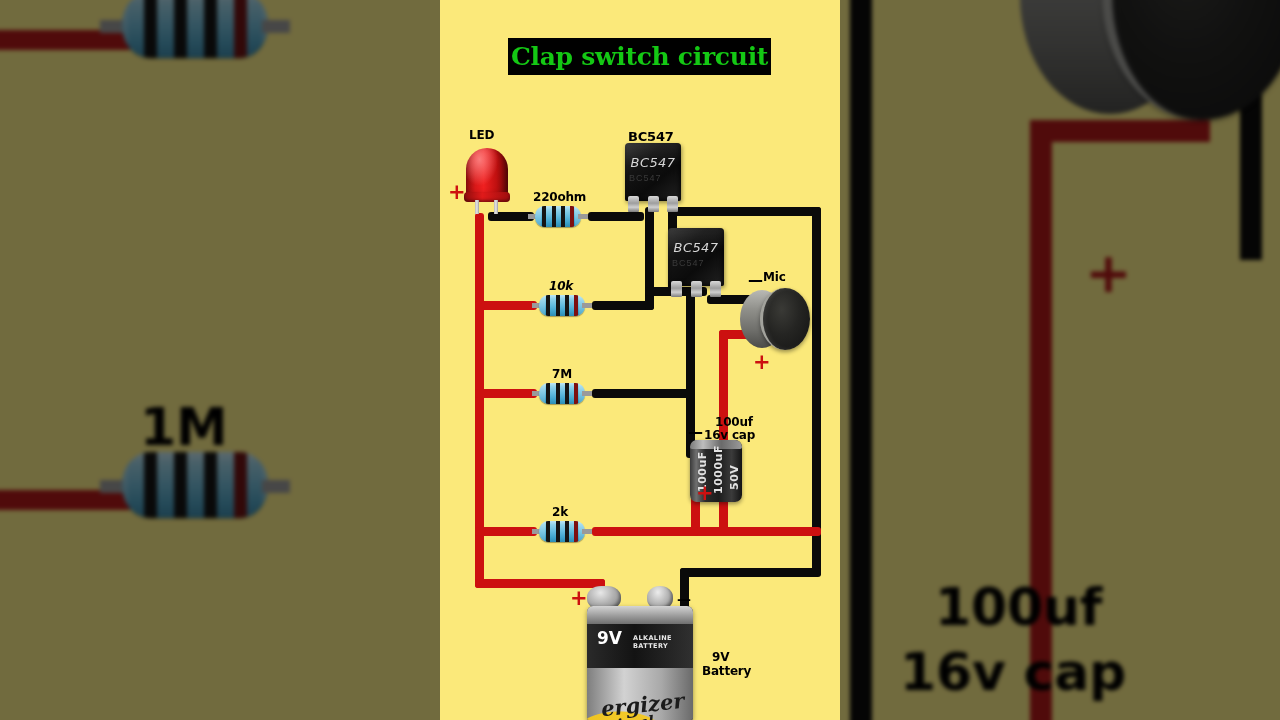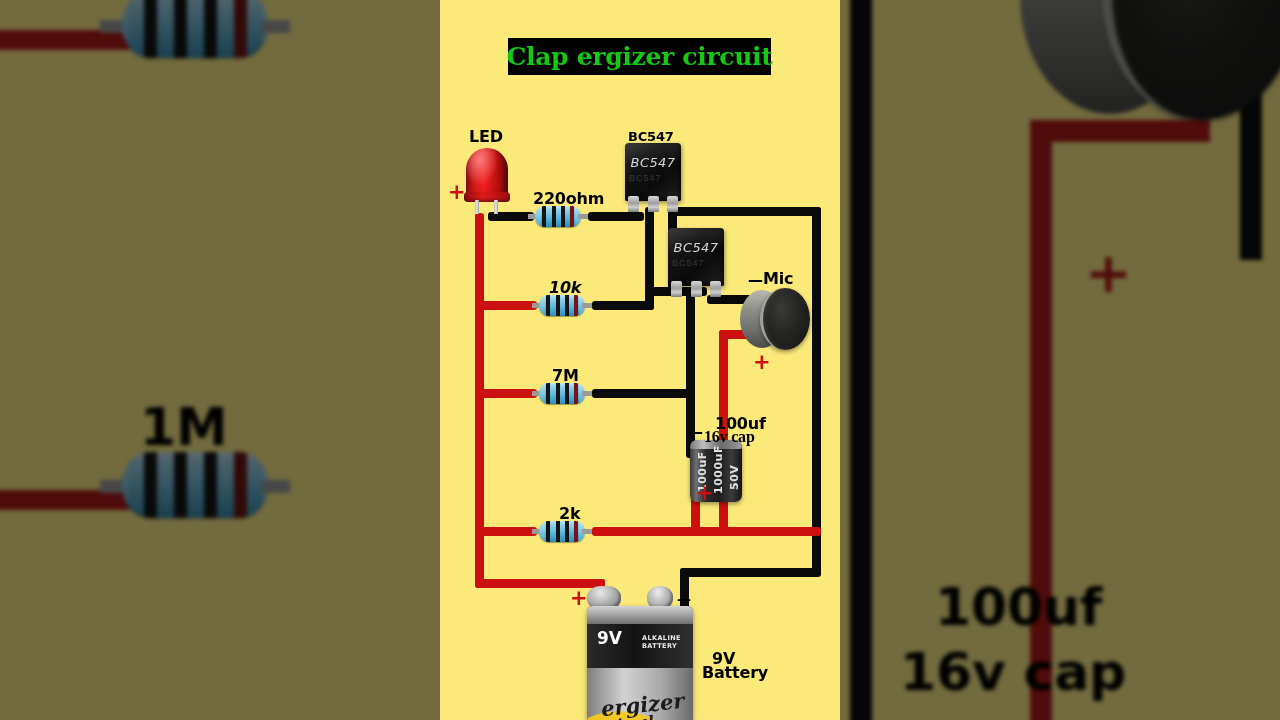--- a/index.html
+++ b/index.html
@@ -70,21 +70,21 @@
   
   .lbl {
     position: absolute;
     font-family: "DejaVu Sans", "Liberation Sans", sans-serif;
     font-weight: bold;
     color: #000;
     white-space: nowrap;
     line-height: 1.05;
     letter-spacing: -0.2px;
   }
-  .lbl.md  { font-size: 16px; }
+  .lbl.md  { font-size: 12px; }
   .lbl.lg  { font-size: 13px; }
   .lbl.ctr { text-align: center; }
 
   .sign {
     position: absolute;
     font-family: "DejaVu Sans", "Liberation Sans", sans-serif;
     font-weight: bold;
     color: #cc1010;
     line-height: 1;
   }
@@ -262,21 +262,20 @@
   .batt-9v {
     position: absolute; left: 10px; top: 22px;
     color: #fff; font-weight: bold; font-size: 17px;
     font-family: "DejaVu Sans", "Liberation Sans", sans-serif;
   }
   .batt-alk {
     position: absolute; left: 46px; top: 28px;
     color: #e8e8e8; font-weight: bold; font-size: 6.5px;
     letter-spacing: .4px;
     font-family: "DejaVu Sans", "Liberation Sans", sans-serif;
-    margin-left: 9px;
   }
   .batt-swoosh {
     position: absolute; left: -6px; top: 50px;
     width: 128px; height: 74px;
     background:
       radial-gradient(ellipse 80px 44px at 30% 110%, #f4c81e 0 58%, rgba(244,200,30,0) 60%);
     opacity: .95;
   }
   .batt-brand {
     position: absolute; left: 14px; top: 86px;
@@ -359,21 +358,21 @@
 
       <div class="lbl" style="left:1395px; top:880px; font-size:52px;">100uf</div>
       <div class="lbl" style="left:1360px; top:945px; font-size:52px;">16v cap</div>
 
     </div>
   </div>
 
   <div class="panel">
 
     <div class="title-box">
-      <span class="title-text">Clap ergizer circuit</span>
+      <span class="title-text">Clap switch circuit</span>
     </div>
 
     <div class="wire w-black rr" style="left:48px; top:212px; width:46px; height:9px;"></div>
 
     <div class="wire w-black rr" style="left:148px; top:212px; width:56px; height:9px;"></div>
 
     <div class="wire w-red rr" style="left:35px; top:213px; width:9px; height:375px;"></div>
 
     <div class="wire w-red rr" style="left:35px; top:301px; width:62px; height:9px;"></div>
 
@@ -463,21 +462,21 @@
     <div class="resistor" style="left:92px; top:521px;">
       <div class="res-lead l"></div>
       <div class="res-body">
         <div class="band blk" style="left:7px;"></div>
         <div class="band blk" style="left:17px;"></div>
         <div class="band blk" style="left:26px;"></div>
         <div class="band red" style="left:35px;"></div>
       </div>
       <div class="res-lead r"></div>
     </div>
-    <div class="lbl md" style="left:119px; top:506px;">2k</div>
+    <div class="lbl md" style="left:112px; top:506px;">2k</div>
 
     <div class="trans" style="left:185px; top:143px;">
       <div class="trans-body">
         <div class="trans-mark">BC547</div>
         <div class="trans-ghost">BC547</div>
       </div>
       <div class="trans-legs">
         <div class="tleg"></div>
         <div class="tleg"></div>
         <div class="tleg"></div>
@@ -507,21 +506,21 @@
 
     <div class="cap" style="left:250px; top:434px;">
       <div class="cap-body">
         <div class="cap-top"></div>
         <div class="cap-txt cap-t1">100uF</div>
         <div class="cap-txt cap-t2">1000uF</div>
         <div class="cap-txt cap-t3">50V</div>
       </div>
     </div>
     <div class="lbl md" style="left:275px; top:416px;">100uf</div>
-    <div class="lbl md" style="left:264px; top:429px;font-family:Liberation Serif, serif;">16v cap</div>
+    <div class="lbl md" style="left:264px; top:429px;">16v cap</div>
     <div class="lbl md" style="left:248px; top:425px; font-size:15px;">—</div>
     <div class="sign plus" style="left:256px; top:483px;">+</div>
 
     <div class="batt" style="left:141px; top:580px;">
       <div class="term term-pos-wrap" style="left:6px;">
         <div class="term-pos"></div>
       </div>
       <div class="term term-neg-wrap" style="left:62px;">
         <div class="term-neg"></div>
       </div>

